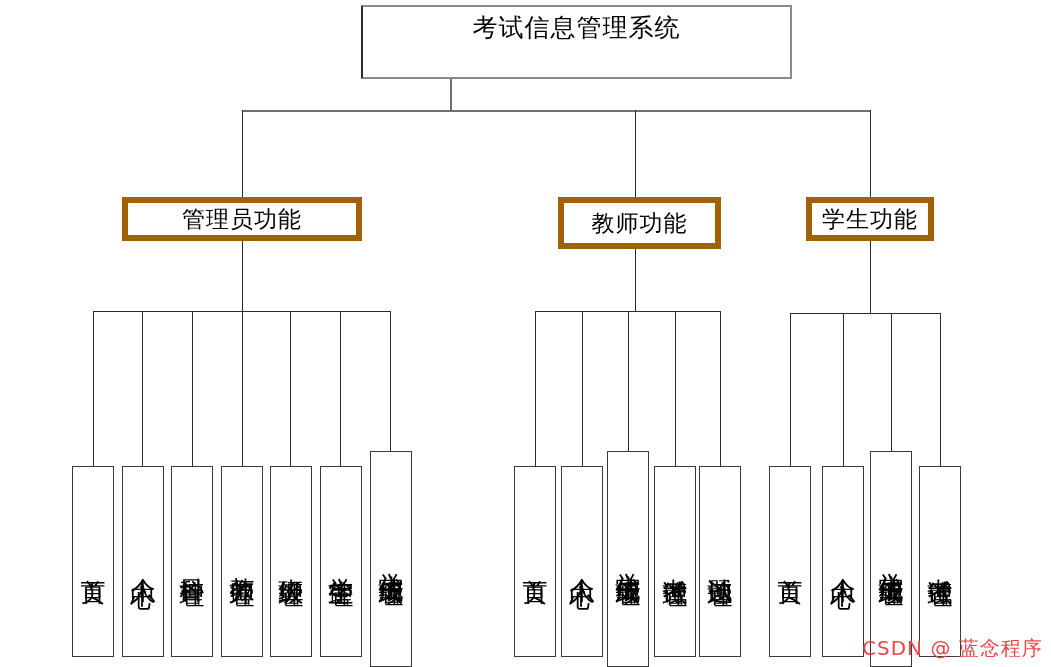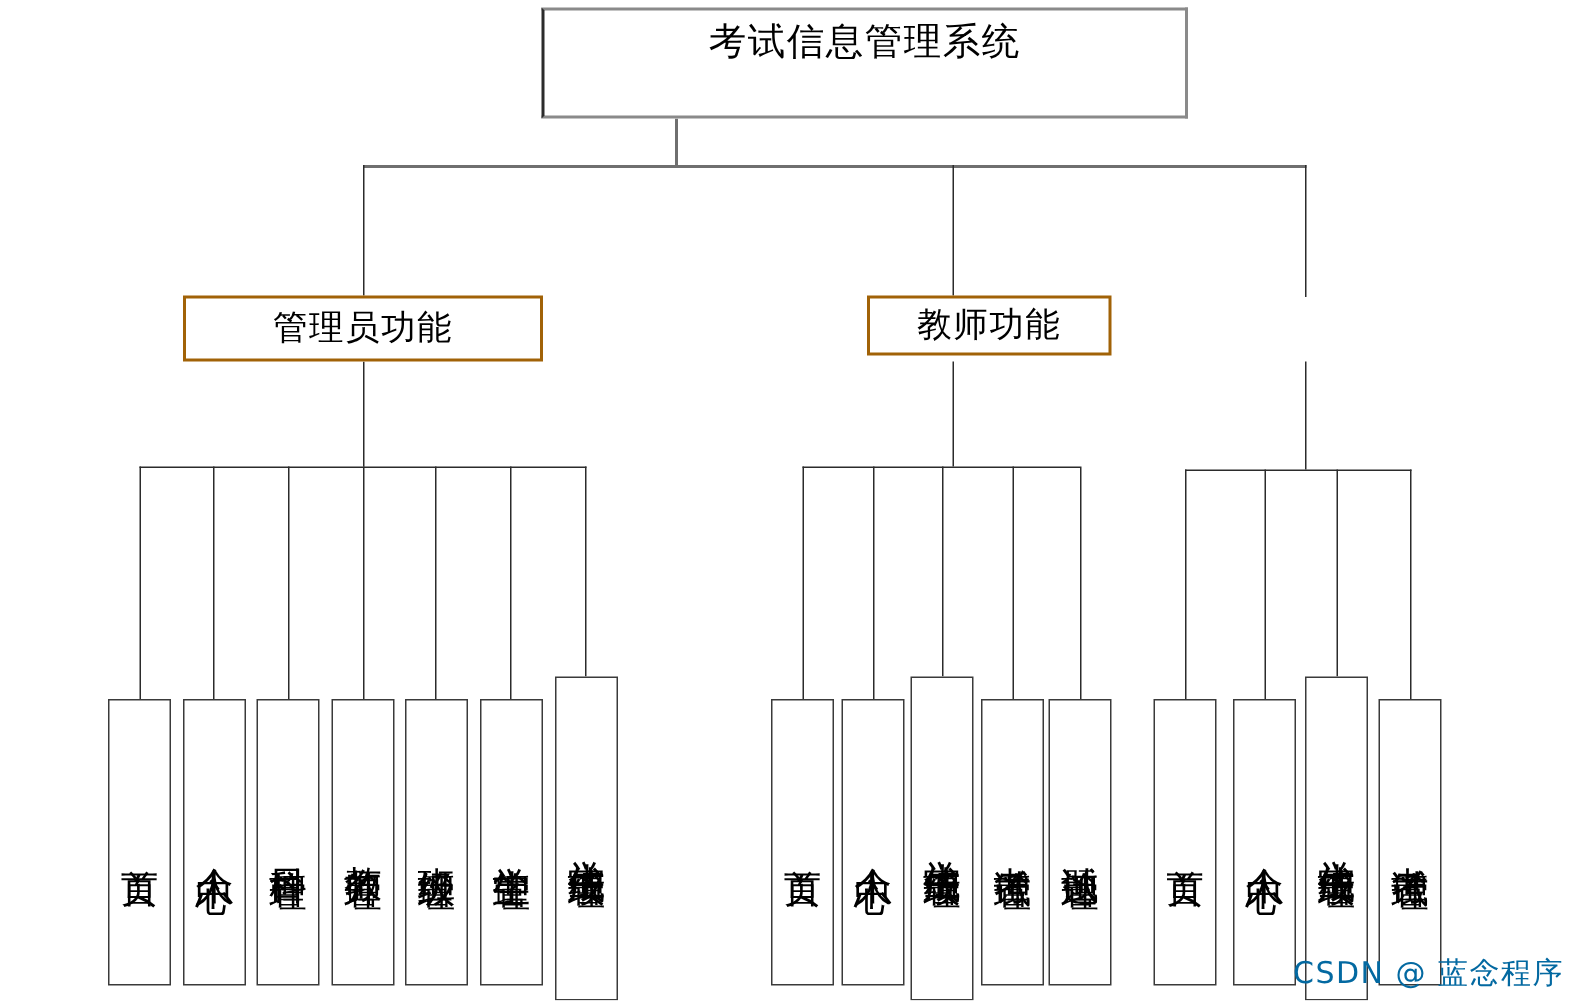--- a/index.html
+++ b/index.html
@@ -36,21 +36,21 @@
     top: 6px;
     left: 0;
     right: 0;
     text-align: center;
     font-size: 25px;
     line-height: 30px;
     letter-spacing: 1px;
     white-space: nowrap;
   }
   .node-mid {
-    border: 2px solid #a16207;
+    border: 6px solid #a16207;
     display: flex;
     align-items: center;
     justify-content: center;
   }
   .mid-label {
     font-size: 23px;
     line-height: 26px;
     letter-spacing: 1px;
     white-space: nowrap;
   }
@@ -84,21 +84,21 @@
   }
   .hline.thick {
     height: 2px;
     background: #6f6f6f;
   }
   
   .watermark {
     position: absolute;
     font-size: 20px;
     line-height: 24px;
-    color: #0369a1;
+    color: #ef4444;
     white-space: nowrap;
     z-index: 5;
     letter-spacing: 1px;
   }
 </style>
 </head>
 <body>
 
 <div id="canvas">
 
@@ -143,21 +143,21 @@
   <div class="node node-leaf" style="left:270px; top:466px; width:42px; height:191px;">
     <span class="leaf-label">班级管理</span>
   </div>
   <div class="node node-leaf" style="left:320px; top:466px; width:42px; height:191px;">
     <span class="leaf-label">学生管理</span>
   </div>
   <div class="node node-leaf" style="left:370px; top:451px; width:42px; height:216px;">
     <span class="leaf-label">学生成绩管理</span>
   </div>
 
-  <div class="node node-mid" style="left:578px; top:197px; width:163px; height:40px;">
+  <div class="node node-mid" style="left:558px; top:197px; width:163px; height:52px;">
     <span class="mid-label">教师功能</span>
   </div>
   <div class="vline" style="left:635px; top:241px; height:70px;"></div>
   <div class="hline" style="left:535px; top:311px; width:185px;"></div>
 
   <div class="vline" style="left:535px; top:311px; height:155px;"></div>
   <div class="vline" style="left:582px; top:311px; height:155px;"></div>
   <div class="vline" style="left:628px; top:311px; height:140px;"></div>
   <div class="vline" style="left:675px; top:311px; height:155px;"></div>
   <div class="vline" style="left:720px; top:311px; height:155px;"></div>
@@ -171,20 +171,23 @@
   <div class="node node-leaf" style="left:607px; top:451px; width:42px; height:216px;">
     <span class="leaf-label">学生成绩管理</span>
   </div>
   <div class="node node-leaf" style="left:654px; top:466px; width:42px; height:191px;">
     <span class="leaf-label">考试管理</span>
   </div>
   <div class="node node-leaf" style="left:699px; top:466px; width:42px; height:191px;">
     <span class="leaf-label">试题管理</span>
   </div>
 
+  <div class="node node-mid" style="left:806px; top:197px; width:128px; height:44px;">
+    <span class="mid-label">学生功能</span>
+  </div>
   <div class="vline" style="left:870px; top:241px; height:72px;"></div>
   <div class="hline" style="left:790px; top:313px; width:151px;"></div>
 
   <div class="vline" style="left:790px; top:313px; height:153px;"></div>
   <div class="vline" style="left:843px; top:313px; height:153px;"></div>
   <div class="vline" style="left:891px; top:313px; height:138px;"></div>
   <div class="vline" style="left:940px; top:313px; height:153px;"></div>
 
   <div class="node node-leaf" style="left:769px; top:466px; width:42px; height:191px;">
     <span class="leaf-label">首页</span>

